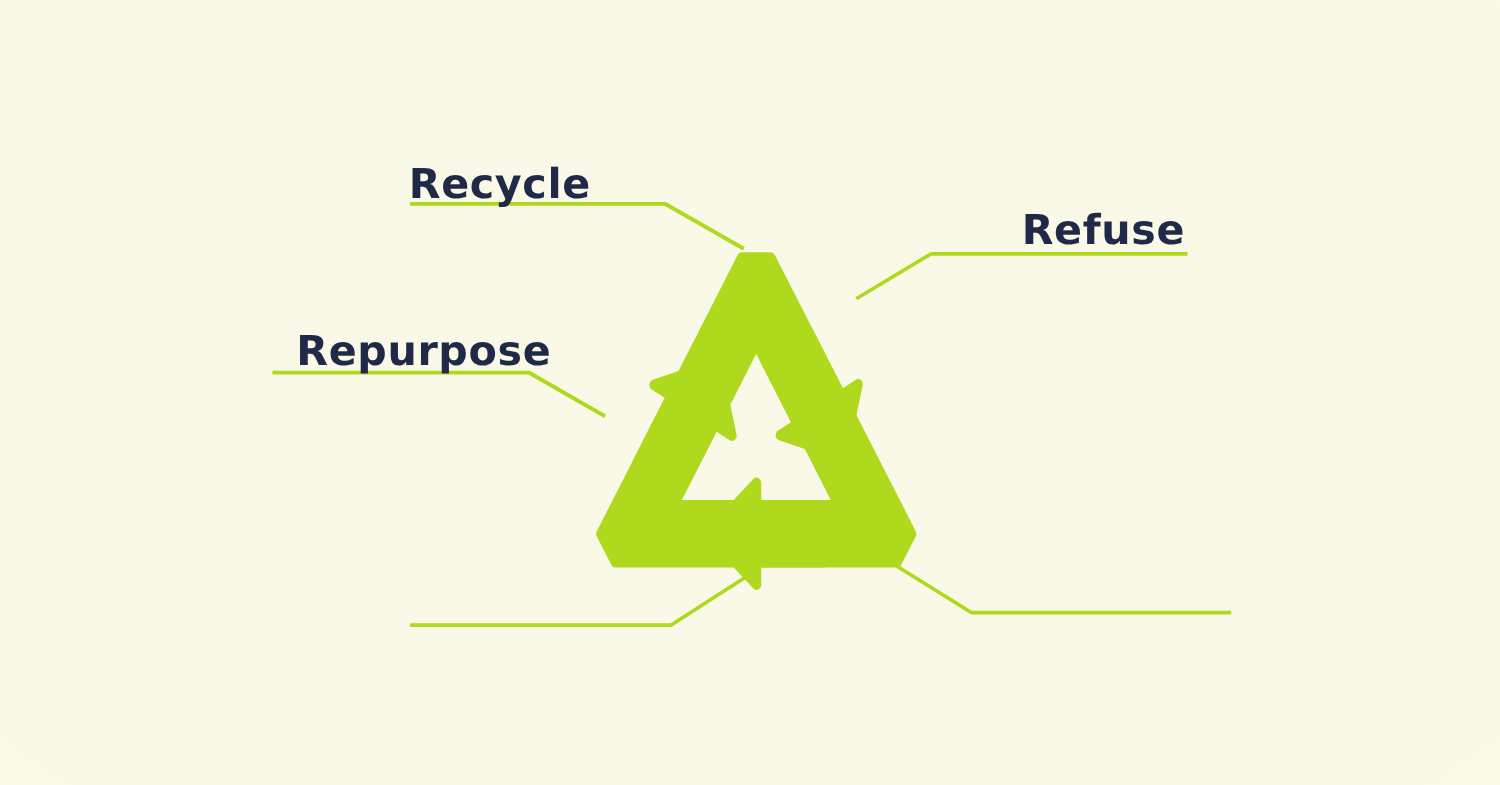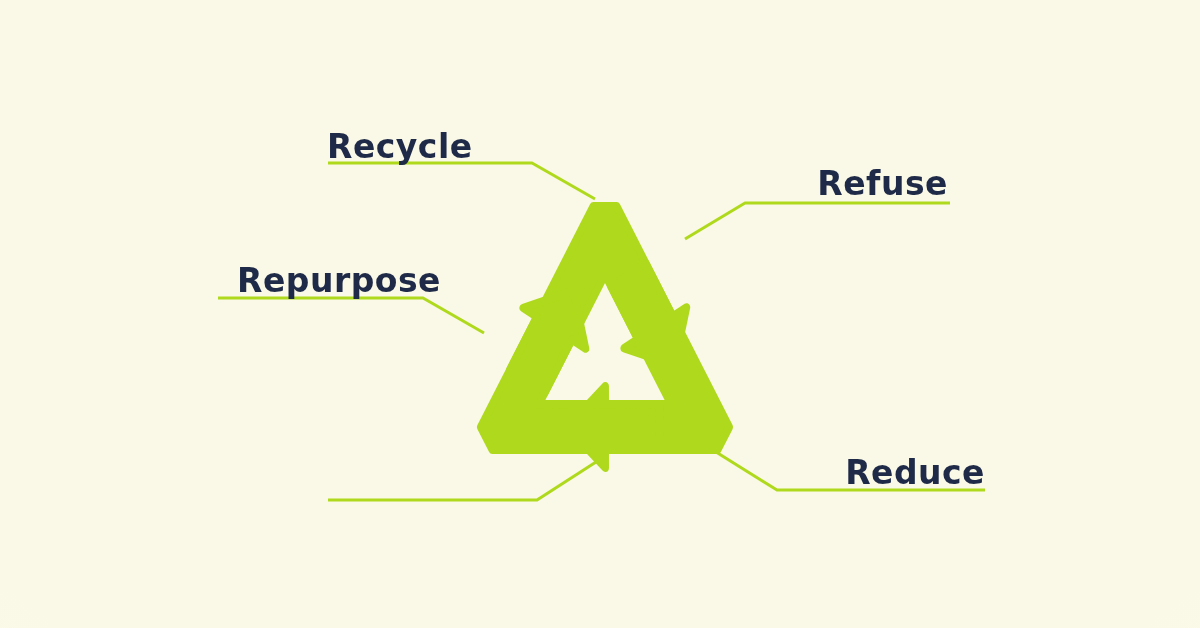--- a/index.html
+++ b/index.html
@@ -81,15 +81,14 @@
                L168.1,144.3 L181,136.8 L150,83.1 L93.2,181.4 Z"></path>
     </defs>
     <use href="#recycle-arrow" class="arrow"></use>
     <use href="#recycle-arrow" class="arrow" transform="rotate(120 150 155)"></use>
     <use href="#recycle-arrow" class="arrow" transform="rotate(240 150 155)"></use>
   </svg>
 
   <div class="label label-recycle">Recycle</div>
   <div class="label label-refuse">Refuse</div>
   <div class="label label-repurpose">Repurpose</div>
-  <div class="label label-reduce">Reduce</div>
 
 </div>
 
 </body></html>

